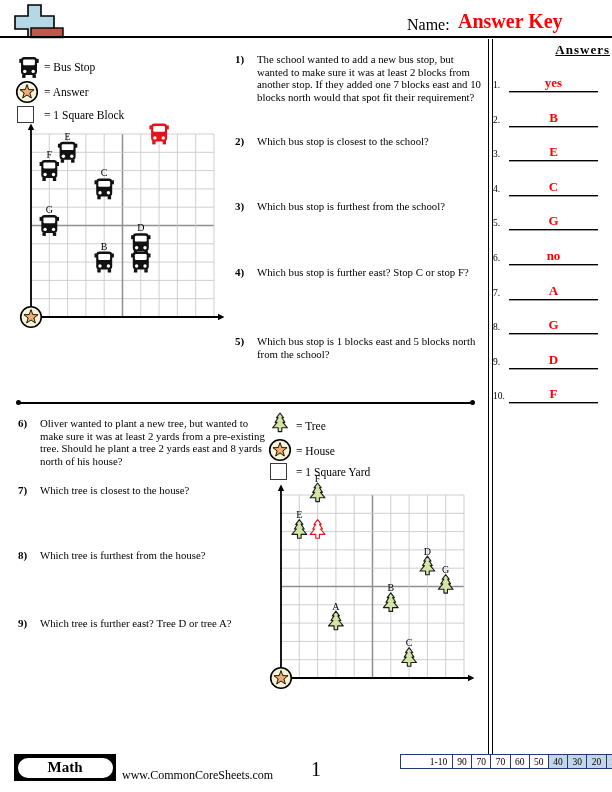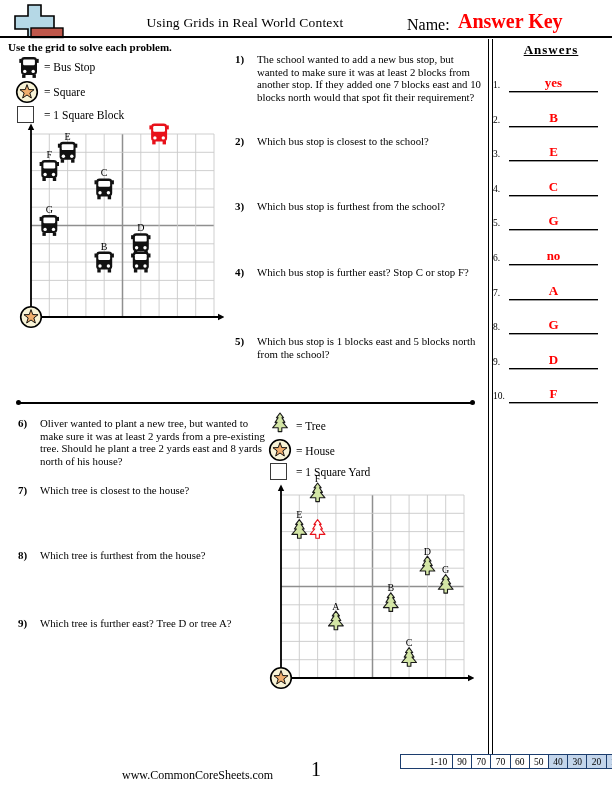--- a/index.html
+++ b/index.html
@@ -23,21 +23,21 @@
   .qnum{font-weight:bold;width:22px;flex:none;font-size:11px;}
   .qtext{flex:1;}
 
   
   .divider{left:18px;top:402px;width:454px;height:1.8px;background:#000;}
   .divider-dot{width:5px;height:5px;border-radius:50%;background:#000;}
 
   
   .v-divider{left:488px;top:38.5px;height:716px;width:3.4px;
              border-left:1.4px solid #000;border-right:1.4px solid #000;}
-  .answers-title{left:492px;top:42px;width:118px;text-align:center;font-size:13px;
+  .answers-title{left:492px;top:42px;width:118px;text-align:right;font-size:13px;
                  font-weight:bold;text-decoration:underline;letter-spacing:1px;}
   .ans-num{left:493px;font-size:9.5px;}
   .ans-val{left:509px;width:89px;height:16px;line-height:16px;text-align:center;
            font-size:13px;font-weight:bold;color:var(--red,#f00);}
   .ans-line{left:509px;width:89px;height:1px;background:#000;border-bottom:1.6px solid #9c9c9c;}
 
   
   .math-box{left:14px;top:754px;width:102px;height:27px;background:#000;}
   .math-inner{position:absolute;left:3.5px;top:3.5px;right:3.5px;bottom:3.5px;background:#fff;
               border-radius:12px;display:flex;align-items:center;justify-content:center;
@@ -52,46 +52,44 @@
 </style>
 </head>
 <body>
 
 <div class="page">
 
   <svg class="abs" style="left:7px;top:2px" width="58" height="37" viewBox="0 0 58 37">
     <path d="M21,3 h13 v11 h13 v13 h-13 v8 h-13 v-8 h-13 v-13 h13 z" fill="#b5d8e6" stroke="#000" stroke-width="1.6"></path>
     <rect x="24" y="26" width="32" height="9.5" fill="#bf574b" stroke="#000" stroke-width="1.4"></rect>
   </svg>
-  <div class="abs title">Using Grids in Real World Context</div>
   <div class="abs name-label">Name:</div>
   <div class="abs answer-key">Answer Key</div>
   <div class="abs header-rule"></div>
 
-  <div class="abs instruction">Use the grid to solve each problem.</div>
   <svg class="abs" style="left:17px;top:55px" width="24" height="25">
       <g>
         <rect x="2.3000000000000007" y="3.9000000000000004" width="2.4" height="4" fill="#111111"></rect>
         <rect x="19.3" y="3.9000000000000004" width="2.4" height="4" fill="#111111"></rect>
         <rect x="5.1" y="19.5" width="3.4" height="3.4" fill="#111111"></rect>
         <rect x="15.5" y="19.5" width="3.4" height="3.4" fill="#111111"></rect>
         <rect x="4" y="2" width="16" height="18" rx="3.4" fill="#111111"></rect>
         <rect x="6.1" y="4.5" width="11.8" height="5.8" rx="1.2" fill="#fff"></rect>
         <circle cx="7.8" cy="16.4" r="1.7" fill="#fff"></circle>
         <circle cx="16.2" cy="16.4" r="1.7" fill="#fff"></circle>
       </g>
     </svg>
   <div class="abs legend-text" style="left:44px;top:61px">= Bus Stop</div>
   <svg class="abs" style="left:15px;top:80px" width="24" height="24">
       <g>
         <circle cx="12" cy="12" r="10.3" fill="#f8f3d6" stroke="#000" stroke-width="1.6"></circle>
         <polygon points="12.00,4.60 13.76,9.57 19.04,9.71 14.85,12.93 16.35,17.99 12.00,15.00 7.65,17.99 9.15,12.93 4.96,9.71 10.24,9.57" fill="#f0ae6e" stroke="#000" stroke-width="0.9" stroke-linejoin="round"></polygon>
       </g>
     </svg>
-  <div class="abs legend-text" style="left:44px;top:86px">= Square</div>
+  <div class="abs legend-text" style="left:44px;top:86px">= Answer</div>
   <div class="abs legend-square" style="left:17px;top:106px"></div>
   <div class="abs legend-text" style="left:44px;top:109px">= 1 Square Block</div>
 
   <svg class="abs" style="left:8px;top:102px" width="216" height="230" viewBox="0 0 216 230">
       <line x1="23" y1="32" x2="23" y2="215" stroke="#c9c9c9" stroke-width="0.9"></line>
       <line x1="23" y1="215" x2="206" y2="215" stroke="#c9c9c9" stroke-width="0.9"></line>
       <line x1="41.3" y1="32" x2="41.3" y2="215" stroke="#c9c9c9" stroke-width="0.9"></line>
       <line x1="23" y1="196.7" x2="206" y2="196.7" stroke="#c9c9c9" stroke-width="0.9"></line>
       <line x1="59.6" y1="32" x2="59.6" y2="215" stroke="#c9c9c9" stroke-width="0.9"></line>
       <line x1="23" y1="178.4" x2="206" y2="178.4" stroke="#c9c9c9" stroke-width="0.9"></line>
@@ -365,20 +363,23 @@
   <div class="abs ans-line" style="top:333px"></div>
 
   <div class="abs ans-num" style="top:357px">9.</div>
   <div class="abs ans-val" style="top:352px">D</div>
   <div class="abs ans-line" style="top:368px"></div>
 
   <div class="abs ans-num" style="top:391px">10.</div>
   <div class="abs ans-val" style="top:386px">F</div>
   <div class="abs ans-line" style="top:402px"></div>
 
+  <div class="abs math-box">
+    <div class="math-inner">Math</div>
+  </div>
   <div class="abs website">www.CommonCoreSheets.com</div>
   <div class="abs page-num">1</div>
   <div class="abs score-table">
       <div class="score-cell score-label">1-10</div>
       <div class="score-cell">90</div>
       <div class="score-cell">70</div>
       <div class="score-cell">70</div>
       <div class="score-cell">60</div>
       <div class="score-cell">50</div>
       <div class="score-cell shaded">40</div>

